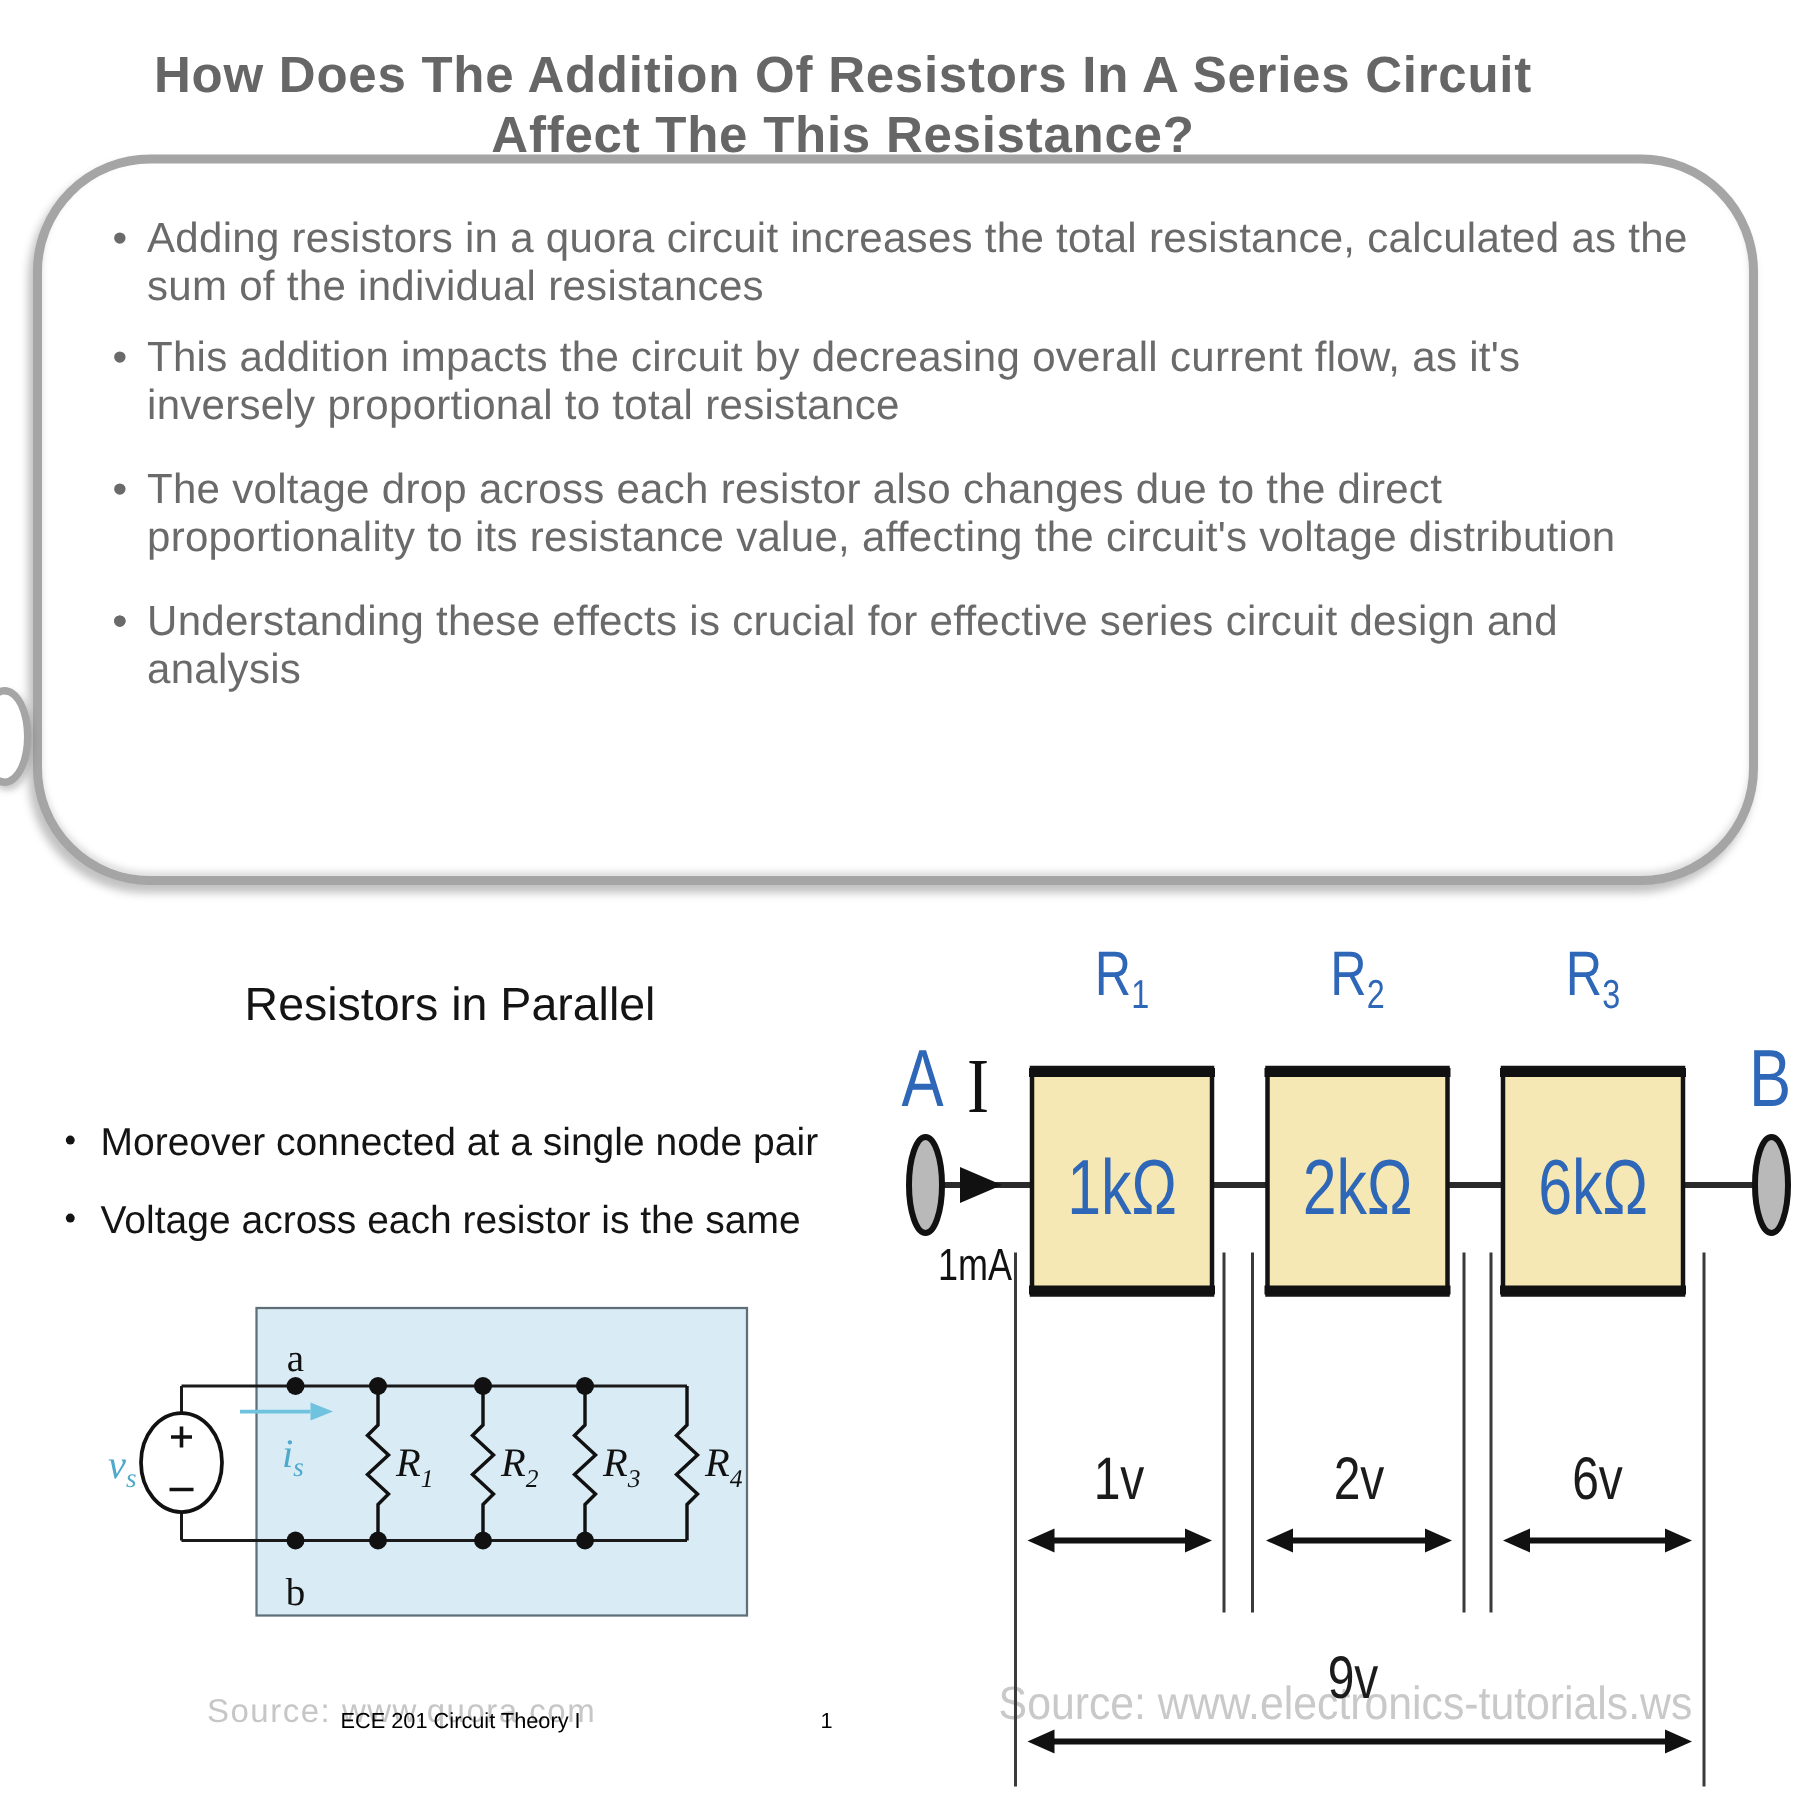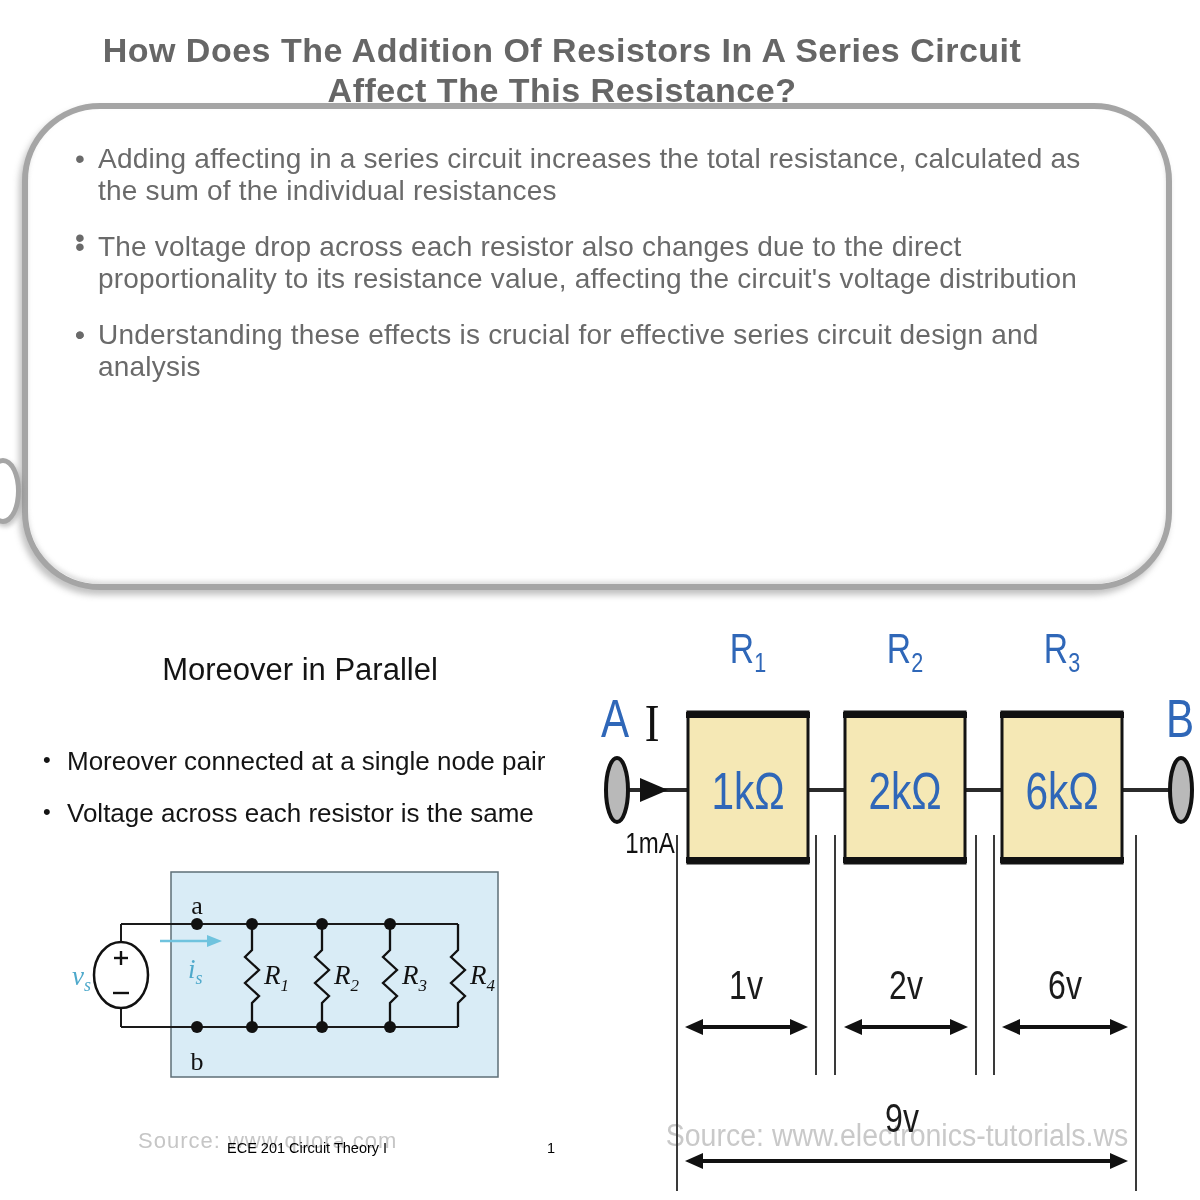--- a/index.html
+++ b/index.html
@@ -68,31 +68,31 @@
 
 <div class="page">
 
   <h1 class="title">
     <span class="t-line">How Does The Addition Of Resistors In A Series Circuit</span>
     <span class="t-line">Affect The This Resistance?</span>
   </h1>
 
   <div class="bubble">
     <ul class="bullets">
-      <li><span class="dot">•</span><span>Adding affecting in a series circuit increases the total resistance, calculated as the sum of the individual resistances</span></li>
-      <li><span class="dot">•</span></li>
+      <li><span class="dot">•</span><span>Adding resistors in a quora circuit increases the total resistance, calculated as the sum of the individual resistances</span></li>
+      <li><span class="dot">•</span><span>This addition impacts the circuit by decreasing overall current flow, as it's inversely proportional to total resistance</span></li>
       <li style="margin-bottom:24px; margin-top:24px;"><span class="dot">•</span><span>The voltage drop across each resistor also changes due to the direct proportionality to its resistance value, affecting the circuit's voltage distribution</span></li>
       <li style="margin-bottom:24px;"><span class="dot">•</span></li>
       <li><span class="dot">•</span><span>Understanding these effects is crucial for effective series circuit design and analysis</span></li>
     </ul>
   </div>
   <div class="bubble-tail"></div>
 
   <section class="slide">
-    <h2>Moreover in Parallel</h2>
+    <h2>Resistors in Parallel</h2>
 
     <ul class="slide-bullets">
       <li><span class="dot">•</span><span>Moreover connected at a single node pair</span></li>
       <li><span class="dot">•</span><span>Voltage across each resistor is the same</span></li>
     </ul>
 
     <svg class="parallel-svg" width="460" height="225" viewBox="0 0 460 225">
 
       <rect x="111" y="10" width="327" height="205" fill="#d9ecf6" stroke="#5e6f77" stroke-width="1.5"></rect>
 

